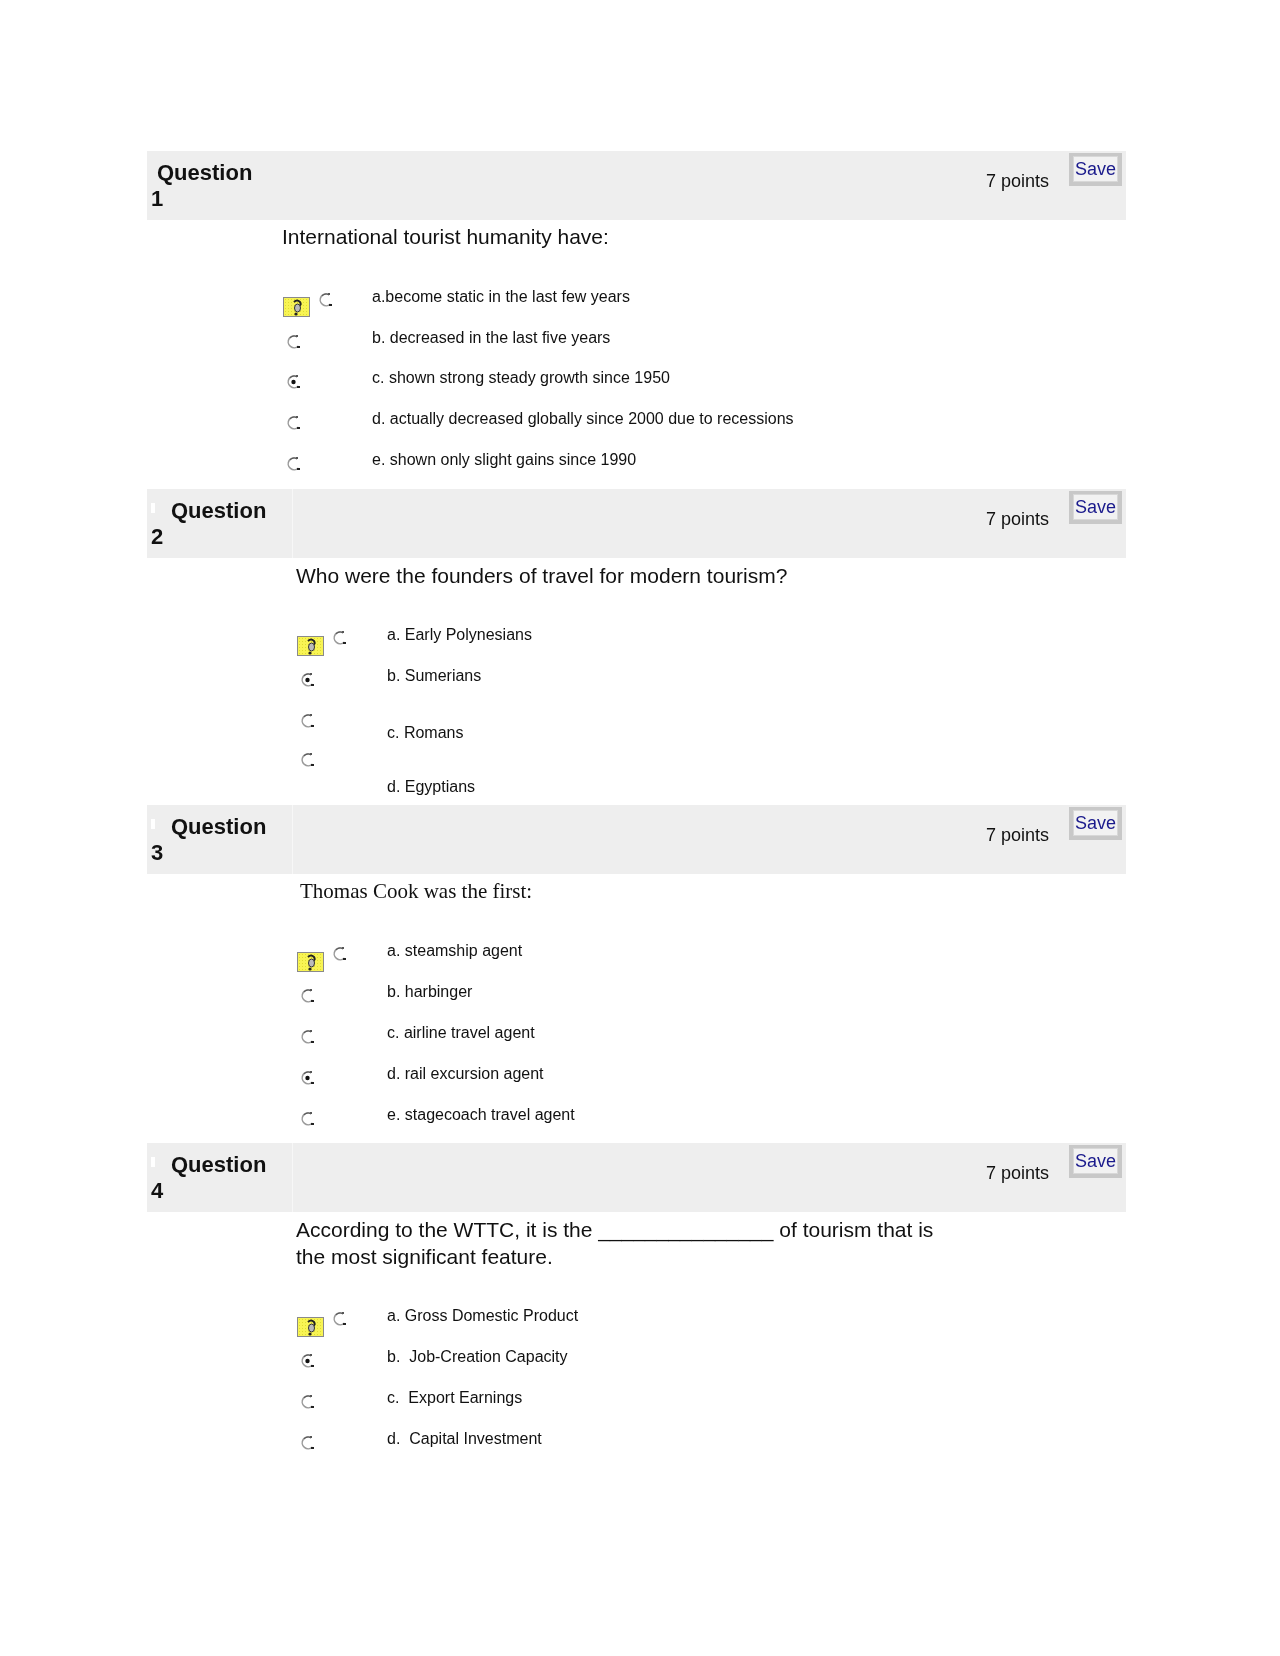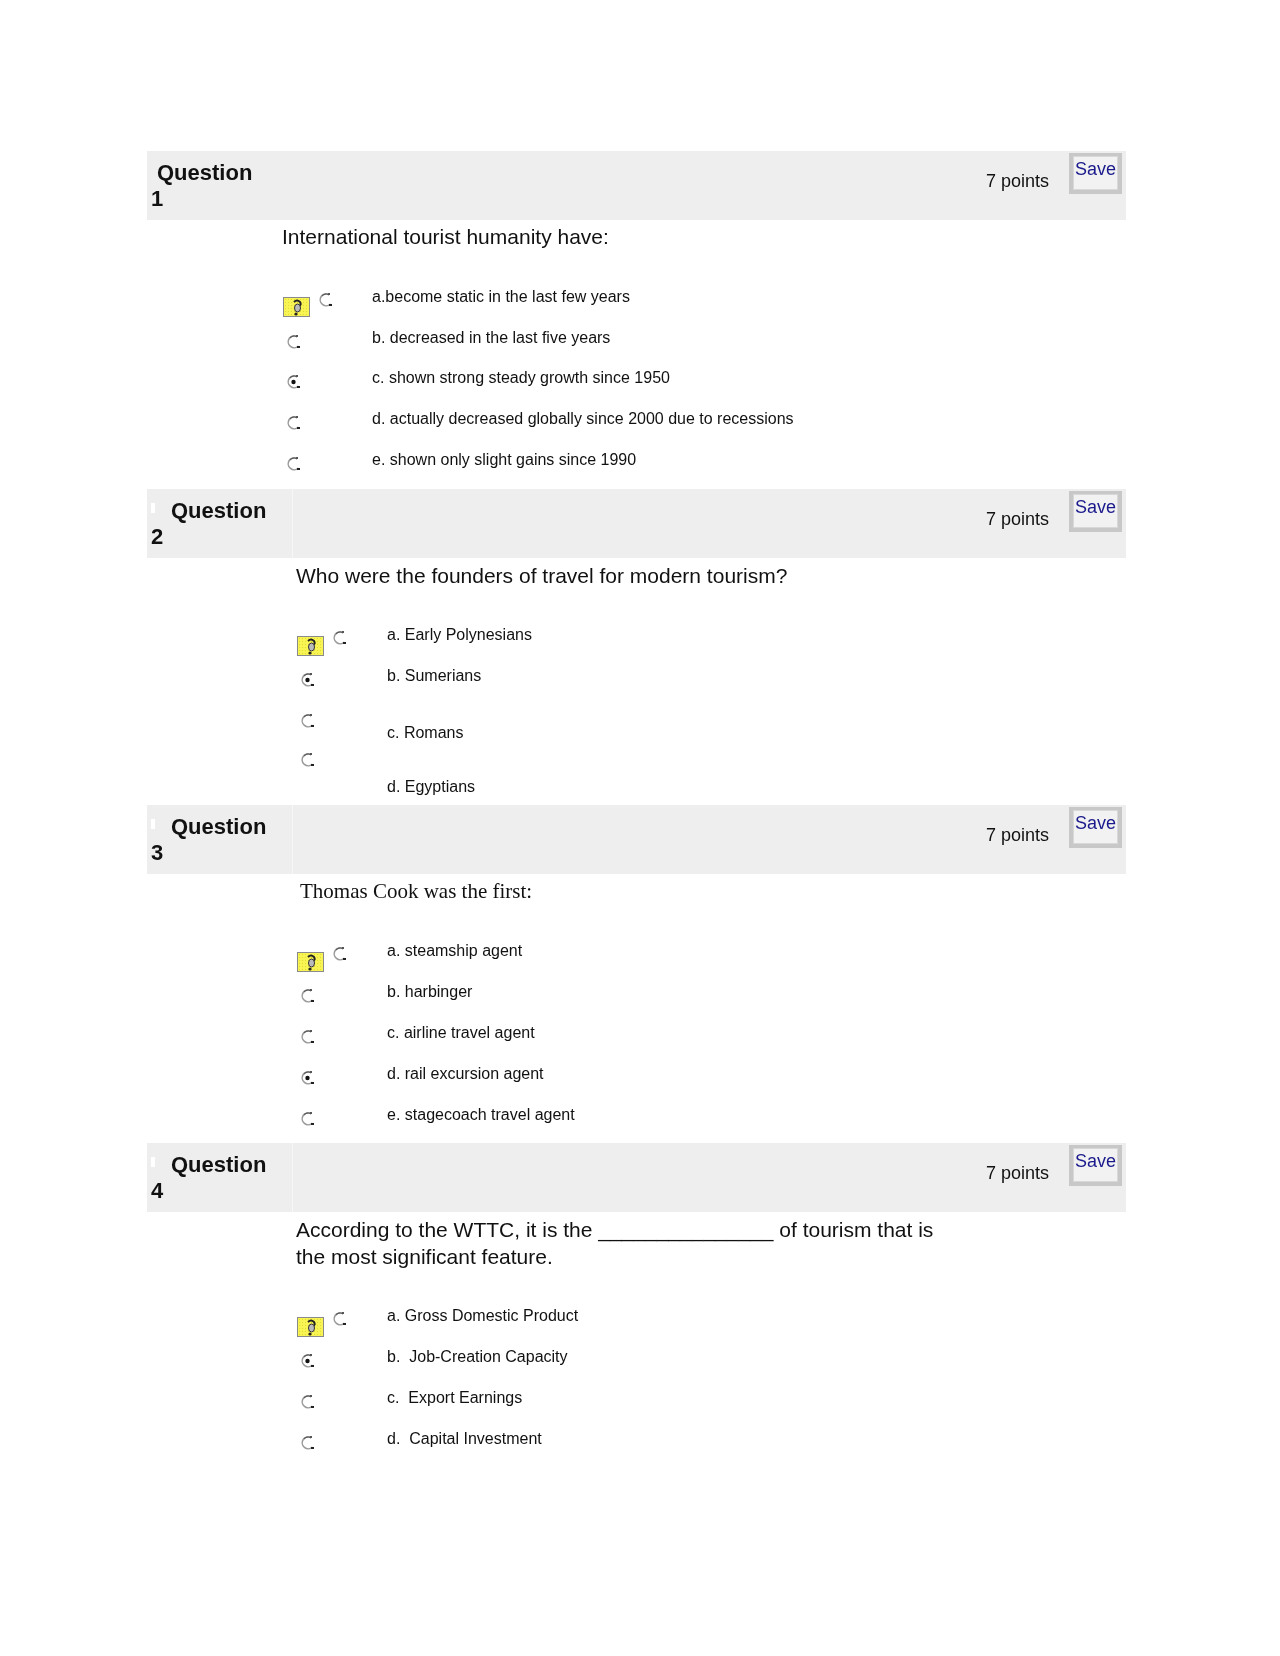--- a/index.html
+++ b/index.html
@@ -4,21 +4,21 @@
 <style>
   html, body { margin: 0; padding: 0; background: #ffffff; }
   body { width: 1280px; height: 1656px; position: relative; overflow: hidden;
          font-family: "Liberation Sans", sans-serif; color: #111; }
   .qhead { position: absolute; left: 147px; width: 979px; height: 69px; background: #eeeeee; }
   .qhead .sep { position: absolute; left: 145px; top: 0; bottom: 0; width: 1px; background: #f7f7f7; }
   .qhead .marker { position: absolute; left: 4px; top: 14px; width: 4px; height: 10px; background: #ffffff; }
   .qtitle { position: absolute; font-weight: bold; font-size: 22px; line-height: 26px; }
   .qtitle .w { position: absolute; white-space: nowrap; }
   .points { position: absolute; right: 77px; top: 20px; font-weight: normal; font-size: 18px; white-space: nowrap; }
-  .save-btn { position: absolute; right: 4px; top: 2px; width: 53px; height: 41px; box-sizing: border-box;
+  .save-btn { position: absolute; right: 4px; top: 2px; width: 53px; height: 33px; box-sizing: border-box;
               border: 4px solid #c8c8c8; border-top-width: 3px; background: #f2f2f2;
               color: #1a1a8c; font-size: 18px; line-height: 26px; text-align: center; cursor: pointer;
               box-shadow: inset 0 0 0 1px #d8d8d8; }
   .qtext { position: absolute; font-size: 21px; line-height: 27px; white-space: nowrap; }
   .opt { position: absolute; height: 30px; }
   .opt .radio { position: absolute; width: 16px; height: 16px; }
   .opt .label { position: absolute; font-size: 16px; line-height: 26px; white-space: nowrap; }
   .hint-icon { position: absolute; width: 27px; height: 20px; background: #f8f454; border: 1px solid #8a8a8a;
                box-sizing: border-box; background-image: radial-gradient(#e0dc30 1px, transparent 1px); background-size: 3px 3px; }
   .hint-icon svg { position: absolute; left: 6px; top: 1px; }

